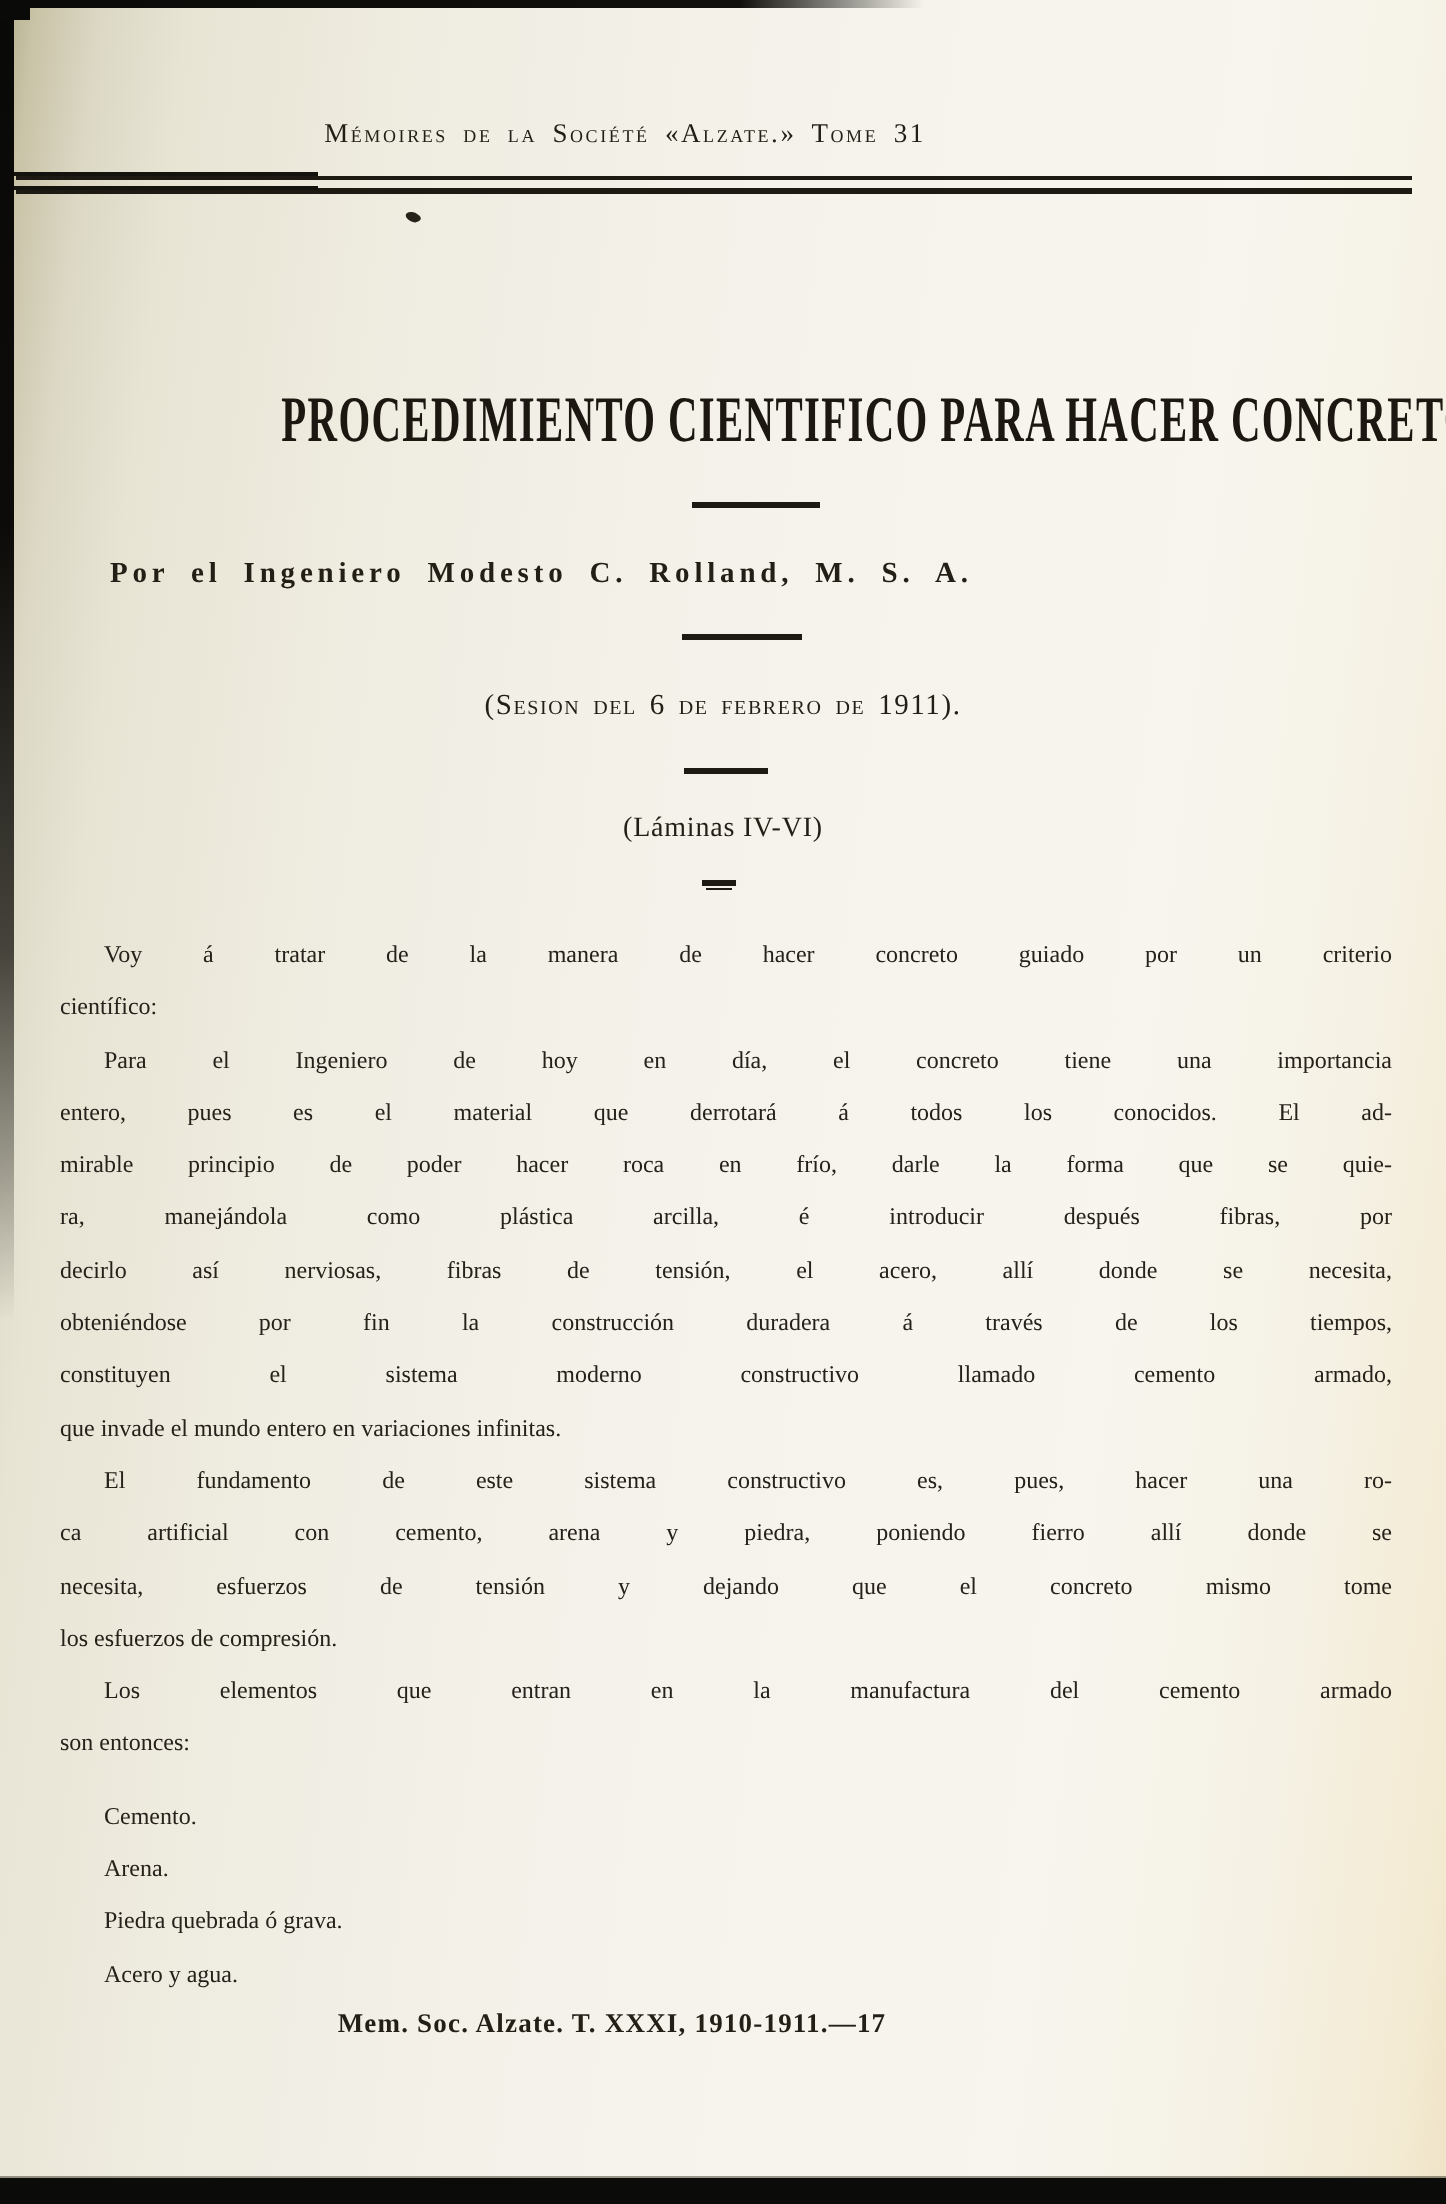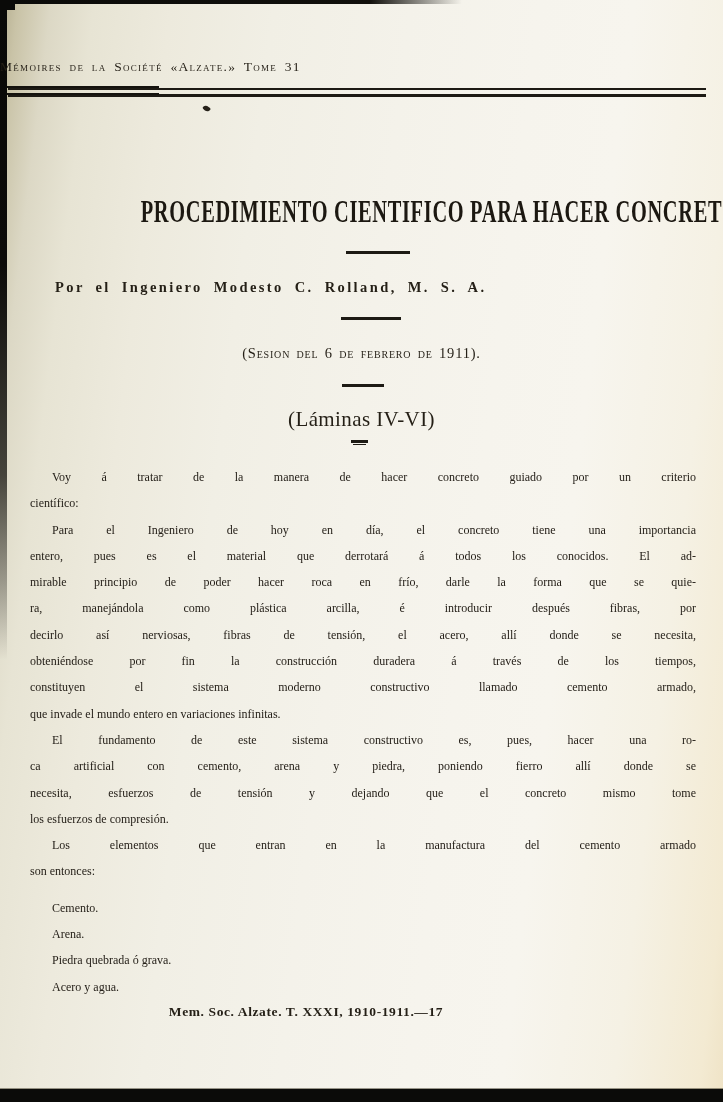--- a/index.html
+++ b/index.html
@@ -34,20 +34,21 @@
     box-shadow: 0 -1px 0 rgba(60,55,40,0.5);
   }
   .ink-speck {
     position:absolute; left:203px; top:106px; width:7px; height:5px;
     background:#262119; border-radius:60% 40% 50% 50%;
     transform: rotate(38deg) skewX(-18deg);
   }
   
   .running-head {
     position:absolute; top:59px; left:0; right:98px;
+    text-align:center;
     font-size:13.5px; letter-spacing:1.3px; word-spacing:3px;
     font-variant: small-caps; color:#241f16;
   }
   .head-rule {
     position:absolute; top:88px; left:8px; right:17px; height:4px;
     border-top:2px solid #1d1a14; border-bottom:3px solid #1d1a14;
   }
   .head-rule-left {
     position:absolute; top:86px; left:7px; width:152px; height:5px;
     border-top:2.5px solid #15130e; border-bottom:2.5px solid #15130e;
@@ -72,21 +73,21 @@
     font-size:14.5px; font-weight:bold; letter-spacing:2.4px; word-spacing:5px;
     color:#241f16; white-space:nowrap;text-align:center;
   }
   .session-note {
     position:absolute; top:345px; left:0; right:0; text-align:center;
     font-variant: small-caps;
     font-size:14.5px; letter-spacing:0.8px; word-spacing:2px; color:#241f16;
   }
   .plates-note {
     position:absolute; top:407px; left:0; right:0; text-align:center;
-    font-size:21px; letter-spacing:0.4px; color:#241f16;
+    font-size:14px; letter-spacing:0.4px; color:#241f16;
   }
   
   .body-text {
     position:absolute; top:464px; left:30px; width:666px;
     font-size:12px; line-height:26.3px; color:#26211a;
   }
   .line { text-align: justify; text-align-last: justify; }
   .line.last { text-align-last: left; }
   .line.first { text-indent: 22px; }
   .materials-list { margin-top: 10px; }

